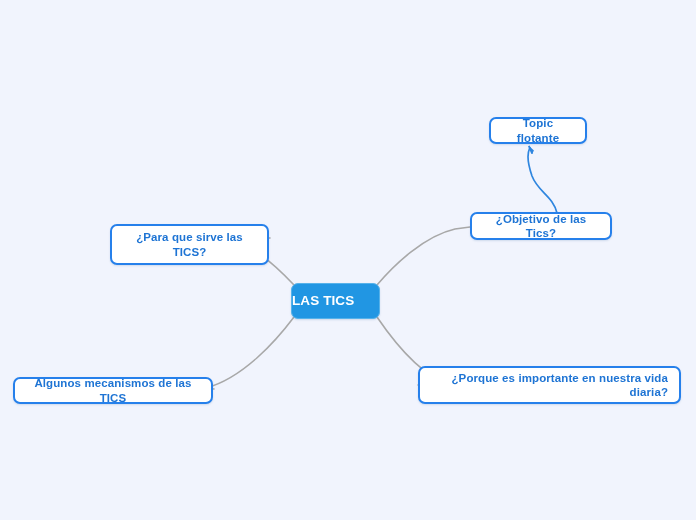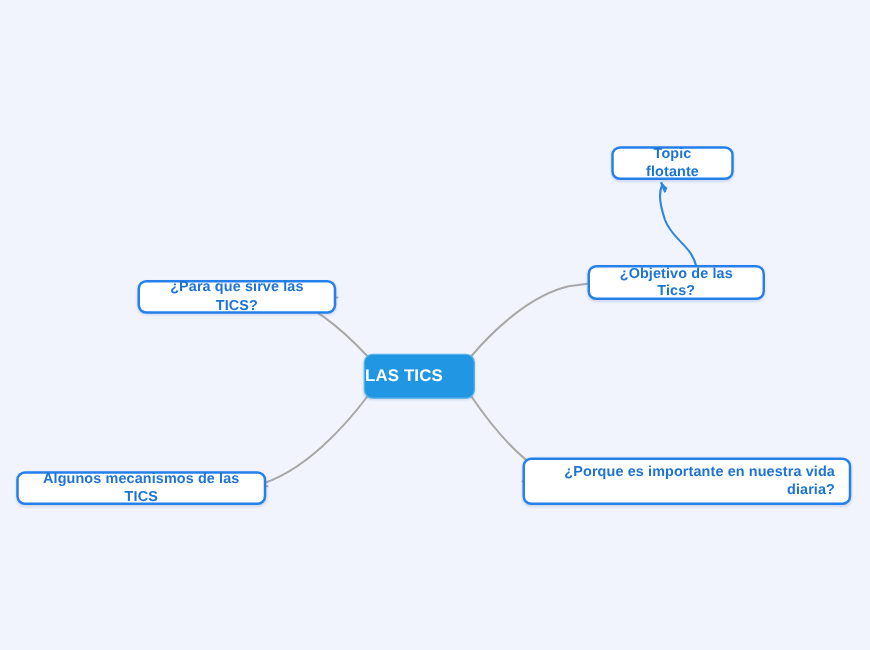--- a/index.html
+++ b/index.html
@@ -91,21 +91,21 @@
 
     <g>
       <path d="M557,213 C553,196 538,192 532,176 C526,158 528,152 530,147" fill="none" stroke="#2f86df" stroke-width="1.7" marker-start="url(#arrow-down)" marker-end="url(#arrow-up)"></path>
     </g>
   </svg>
 
   <div class="node node-root center-text" style="left:291px; top:283px; width:89px; height:36px;">
     <span class="node-label">LAS TICS</span>
   </div>
 
-  <div class="node node-topic center-text" style="left:110px; top:224px; width:159px; height:27px;">
+  <div class="node node-topic center-text" style="left:110px; top:224px; width:159px; height:41px;">
     <span class="node-label">¿Para que sirve las TICS?</span>
   </div>
 
   <div class="node node-topic center-text" style="left:470px; top:212px; width:142px; height:28px;">
     <span class="node-label">¿Objetivo de las Tics?</span>
   </div>
 
   <div class="node node-topic center-text" style="left:489px; top:117px; width:98px; height:27px;">
     <span class="node-label">Topic flotante</span>
   </div>

